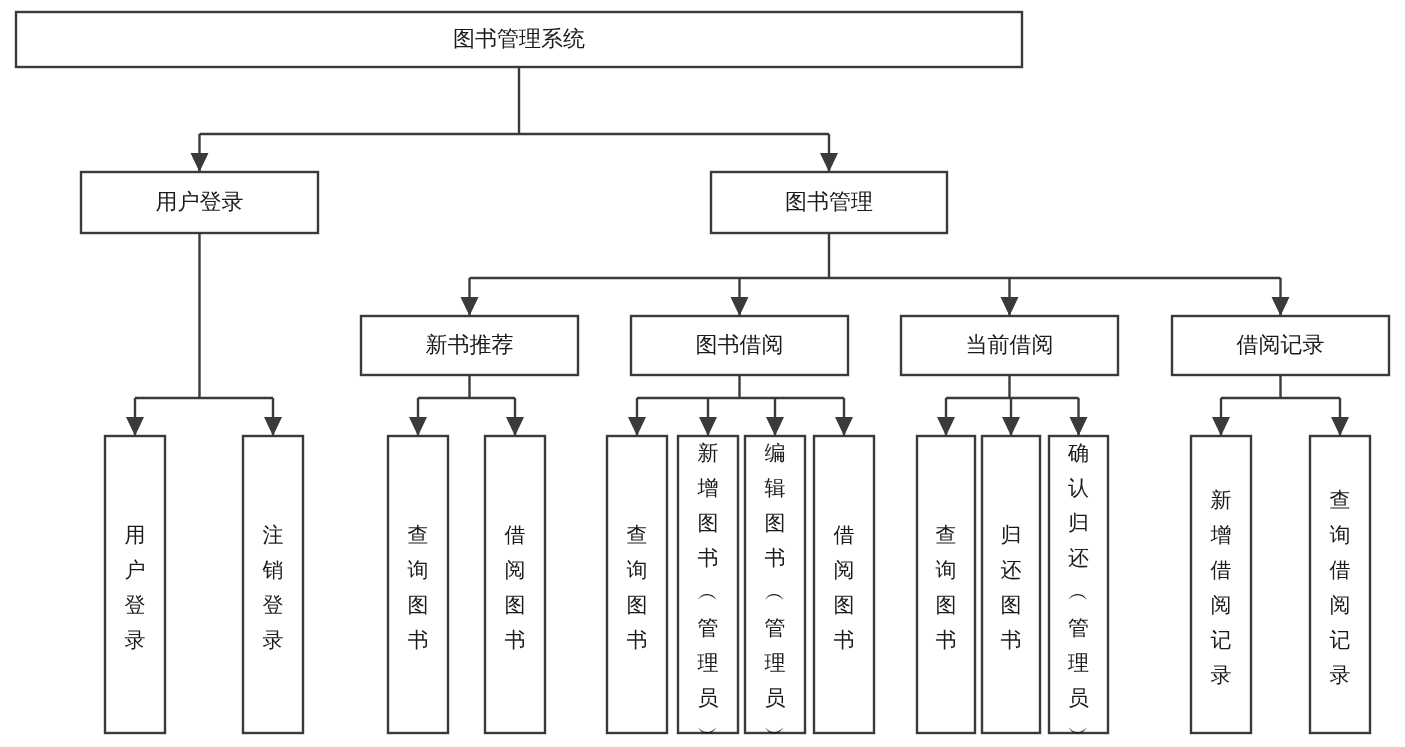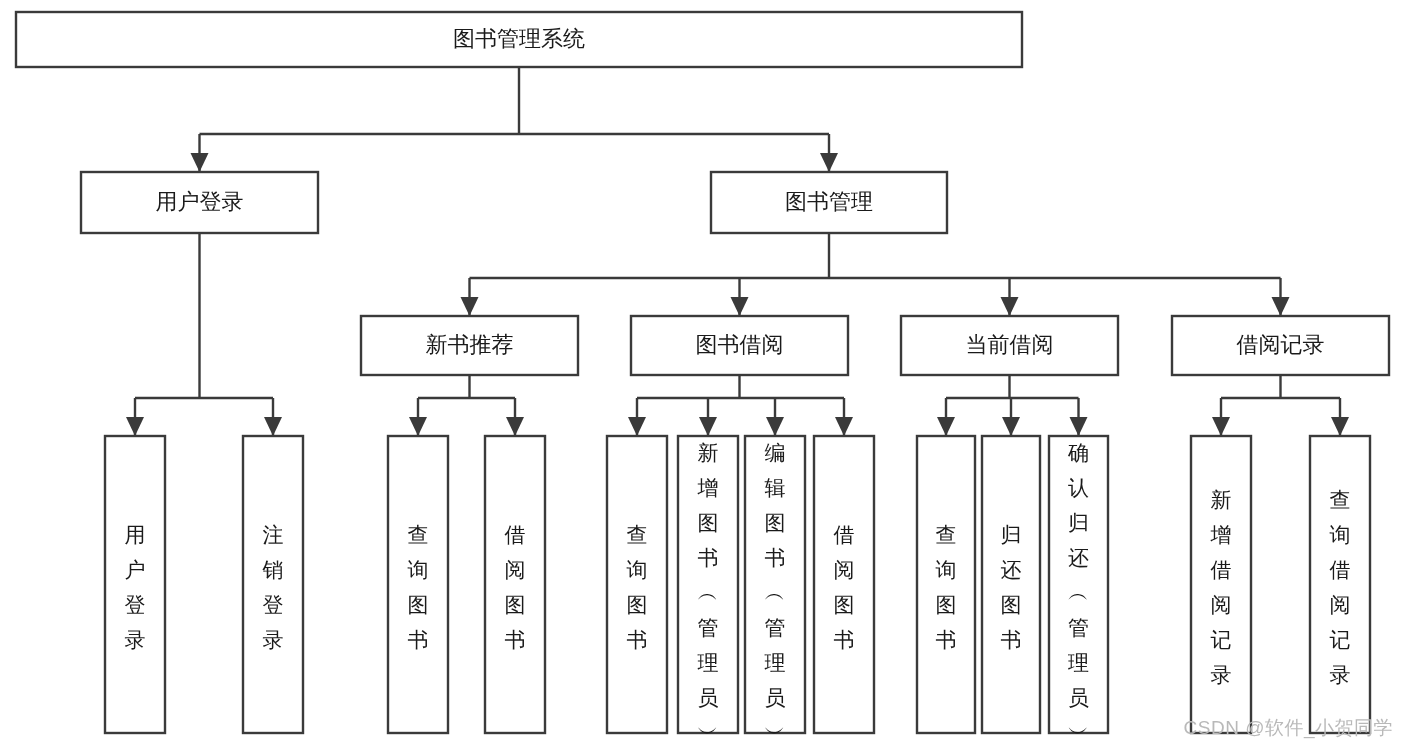--- a/index.html
+++ b/index.html
@@ -215,14 +215,13 @@
         <g>
           <rect x="1191" y="436" width="60" height="297" class="node-rect"></rect>
           <text x="1221" y="506.8" class="node-label-v"><tspan x="1221" dy="0">新</tspan><tspan x="1221" dy="35">增</tspan><tspan x="1221" dy="35">借</tspan><tspan x="1221" dy="35">阅</tspan><tspan x="1221" dy="35">记</tspan><tspan x="1221" dy="35">录</tspan></text>
         </g>
         <g>
           <rect x="1310" y="436" width="60" height="297" class="node-rect"></rect>
           <text x="1340" y="506.8" class="node-label-v"><tspan x="1340" dy="0">查</tspan><tspan x="1340" dy="35">询</tspan><tspan x="1340" dy="35">借</tspan><tspan x="1340" dy="35">阅</tspan><tspan x="1340" dy="35">记</tspan><tspan x="1340" dy="35">录</tspan></text>
         </g>
       </g>
   </svg>
-  <div class="watermark">CSDN @软件_小贺同学</div>
 </div>
 
 </body></html>

